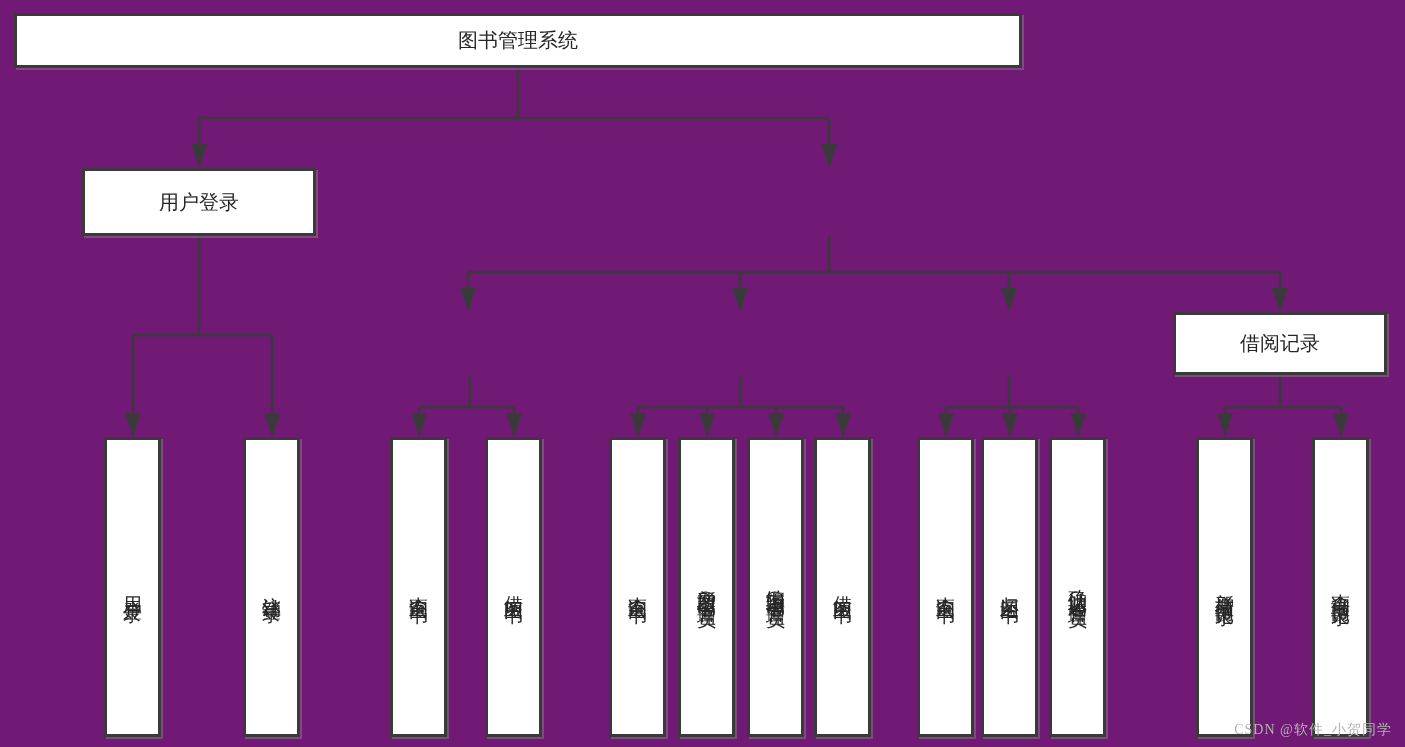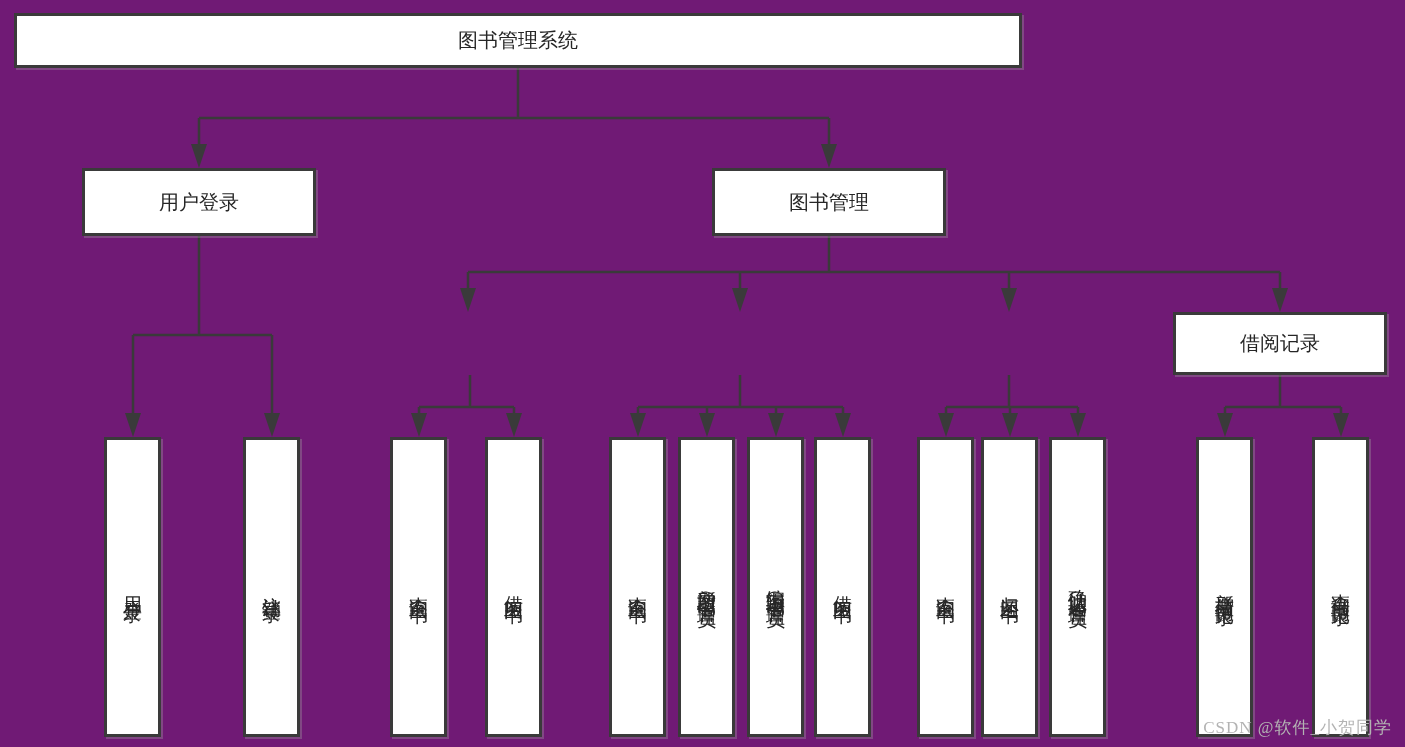--- a/index.html
+++ b/index.html
@@ -41,21 +41,21 @@
     font-size:19px;
     letter-spacing:3px;
     line-height:1.15;
     writing-mode: vertical-rl;
     text-orientation: mixed;
   }
   .watermark {
     position: absolute;
     right: 13px;
     bottom: 8px;
-    font-size: 17px;
+    font-size: 14px;
     color: #b3b3b3;
     letter-spacing: 1px;
     white-space: nowrap;
   }
 </style>
 </head>
 <body>
 
 <div class="canvas">
 
@@ -98,21 +98,20 @@
       <polygon points="1002,413 1018,413 1010,437"></polygon>
       <polygon points="1070,413 1086,413 1078,437"></polygon>
       <polygon points="1217,413 1233,413 1225,437"></polygon>
       <polygon points="1333,413 1349,413 1341,437"></polygon>
     </g>
   </svg>
 
   <div class="box box-root">图书管理系统</div>
 
   <div class="box box-branch" style="left:82px;">用户登录</div>
-  <div class="box box-branch" style="left:712px;">图书管理</div>
 
   <div class="box box-sub" style="left:1173px;">借阅记录</div>
 
   <div class="box box-leaf" style="left:104px;">用户登录</div>
   <div class="box box-leaf" style="left:243px;">注销登录</div>
 
   <div class="box box-leaf" style="left:390px;">查询图书</div>
   <div class="box box-leaf" style="left:485px;">借阅图书</div>
 
   <div class="box box-leaf" style="left:609px;">查询图书</div>

